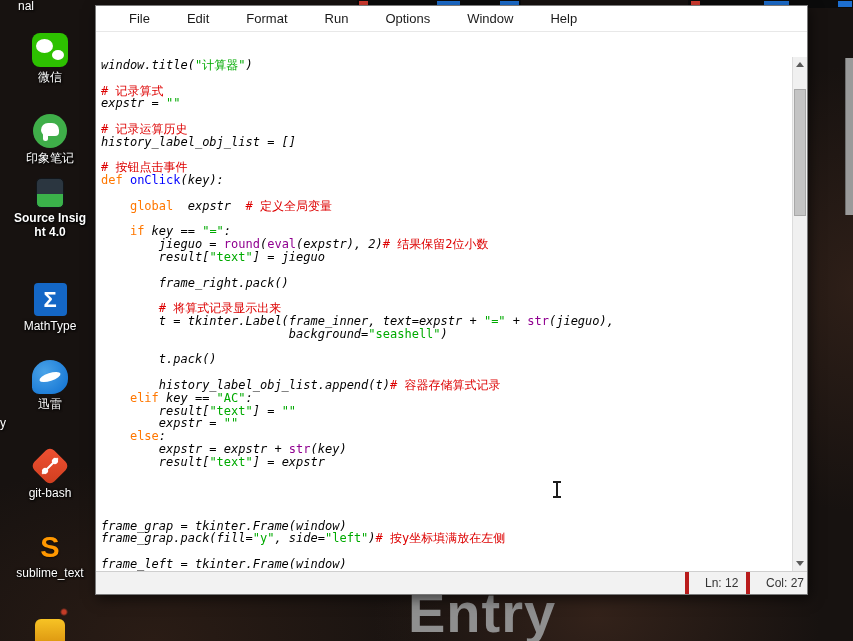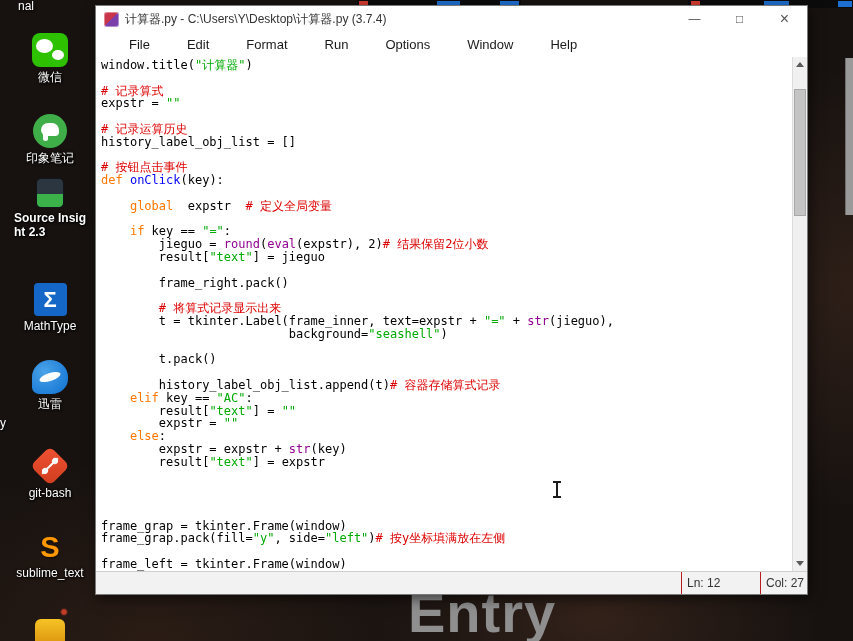--- a/index.html
+++ b/index.html
@@ -19,21 +19,21 @@
   .wallpaper-entry{position:absolute;left:408px;top:580px;font-size:56px;font-weight:bold;color:#8f8f8f;letter-spacing:1px;}
   .frag{position:absolute;top:0;height:8px;background:#0b0b0b;}
   .frag-a{left:357px;width:164px;}
   .frag-b{left:688px;width:165px;}
   .frag span{position:absolute;top:1px;height:6px;display:block;}
   .fr-red{background:#d63c31;width:9px;}
   .fr-blue{background:#1d6fd1;}
   .right-gray-strip{position:absolute;left:845px;top:58px;width:8px;height:157px;background:#9a9a9a;border-left:1px solid #6e6e6e;}
   
   .dicon{position:absolute;left:2px;width:96px;display:flex;flex-direction:column;align-items:center;cursor:default;}
-  .dlabel{margin-top:3px;font-size:12px;color:#fff;line-height:14px;
+  .dlabel{margin-top:3px;font-size:12px;color:#fff;text-align:center;line-height:14px;
           text-shadow:1px 1px 2px #000,0 0 3px #000;white-space:pre;}
   .ic{position:relative;}
   .ic-wechat{width:36px;height:34px;background:#2dc100;border-radius:8px;}
   .ic-wechat .b1{position:absolute;left:4px;top:6px;width:17px;height:14px;background:#fff;border-radius:50%;}
   .ic-wechat .b2{position:absolute;right:4px;bottom:7px;width:12px;height:10px;background:#fff;border-radius:50%;}
   .ic-evernote{width:34px;height:34px;background:#3fae49;border-radius:50%;}
   .ic-evernote .head{position:absolute;left:8px;top:9px;width:18px;height:13px;background:#fff;border-radius:7px 7px 4px 6px;}
   .ic-evernote .trunk{position:absolute;left:10px;top:20px;width:5px;height:7px;background:#fff;border-radius:0 0 3px 3px;}
   .ic-srcinsight{width:26px;height:28px;border-radius:5px;background:linear-gradient(#2b3640 52%,#3bb24a 52%);border:1px solid #11161b;}
   .ic-mathtype{width:33px;height:33px;background:#1467c6;border-radius:4px;color:#fff;font-weight:bold;font-size:22px;
@@ -56,32 +56,32 @@
   .title-text{font-size:12px;color:#333;white-space:nowrap;overflow:hidden;}
   .controls{margin-left:auto;display:flex;height:26px;}
   .ctl{width:45px;height:26px;display:flex;align-items:center;justify-content:center;color:#555;font-size:12px;}
   .ctl-close{font-size:16px;}
   .menubar{height:25px;display:flex;align-items:center;background:#fff;padding-left:8px;border-bottom:1px solid #e8e8e8;}
   .menu-item{font-size:13px;color:#1a1a1a;margin-right:12px;white-space:nowrap;margin-left:25px;}
   .editor{position:absolute;left:0;top:51px;right:0;bottom:23px;background:#fff;overflow:hidden;}
   .code{position:absolute;left:5px;top:2px;right:16px;font-family:"DejaVu Sans Mono",monospace;
         font-size:12px;line-height:12.8px;white-space:pre;}
   .cl{height:12.8px;}
-  .tk-n{color:#000;} .tk-c{color:#dd0000;} .tk-k{color:#ff7700;}
+  .tk-n{color:#000;font-style:italic;} .tk-c{color:#dd0000;} .tk-k{color:#ff7700;}
   .tk-s{color:#00aa00;} .tk-b{color:#900090;} .tk-d{color:#0000ff;}
   .vscroll{position:absolute;right:0;top:0;bottom:0;width:15px;background:#f0f0f0;border-left:1px solid #dcdcdc;box-sizing:border-box;}
   .sarrow{position:absolute;left:0;width:14px;height:15px;display:flex;align-items:center;justify-content:center;}
   .sarrow.up{top:0;} .sarrow.down{bottom:0;}
   .tri-up{width:0;height:0;border-left:4px solid transparent;border-right:4px solid transparent;border-bottom:5px solid #5a5a5a;}
   .tri-down{width:0;height:0;border-left:4px solid transparent;border-right:4px solid transparent;border-top:5px solid #5a5a5a;}
   .sthumb{position:absolute;left:1px;top:32px;width:12px;height:127px;background:#c4c4c4;border:1px solid #a8a8a8;box-sizing:border-box;}
   .statusbar{position:absolute;left:0;right:0;bottom:0;height:23px;background:#f2f2f2;border-top:1px solid #cfcfcf;
              display:flex;align-items:center;justify-content:flex-end;box-sizing:border-box;}
-  .scell{width:41px;height:100%;display:flex;align-items:center;padding-left:5px;border-left:1px solid #b91c1c;
-         font-size:12px;color:#333;white-space:nowrap;margin-left:32px;}
+  .scell{width:41px;height:100%;display:flex;align-items:center;padding-left:16px;border-left:4px solid #b91c1c;
+         font-size:12px;color:#333;white-space:nowrap;}
   
   .ibeam{position:absolute;left:552px;top:481px;width:10px;height:17px;}
   .ibeam i{position:absolute;background:#1c1c1c;display:block;}
   .ib-v{left:4px;top:1px;width:1.6px;height:15px;}
   .ib-t{left:1px;top:0;width:8px;height:1.6px;}
   .ib-b{left:1px;bottom:0;width:8px;height:1.6px;}
 </style>
 </head>
 <body>
 
@@ -112,21 +112,21 @@
   </div>
   <div class="dicon" style="top:114px;">
     <div class="ic ic-evernote">
         <span class="head"></span>
         <span class="trunk"></span>
       </div>
     <div class="dlabel">印象笔记</div>
   </div>
   <div class="dicon" style="top:178px;font-weight:bold;">
     <div class="ic ic-srcinsight"></div>
-    <div class="dlabel"><span>Source Insig</span><br><span>ht 2.3</span></div>
+    <div class="dlabel"><span>Source Insig</span><br><span>ht 4.0</span></div>
   </div>
   <div class="dicon" style="top:283px;">
     <div class="ic ic-mathtype">Σ</div>
     <div class="dlabel">MathType</div>
   </div>
   <div class="dicon" style="top:449px;">
     <div class="ic ic-gitbash">
         <span class="line"></span>
         <span class="d1"></span>
         <span class="d2"></span>
@@ -141,29 +141,20 @@
   </div>
   <div class="dicon" style="top:531px;">
     <div class="ic ic-sublime">S</div>
     <div class="dlabel">sublime_text</div>
   </div>
   <div class="dicon" style="top:619px;">
     <div class="ic ic-partial"></div>
   </div>
 
   <div class="idle-window">
-    <div class="titlebar">
-      <div class="file-icon"></div>
-      <span class="title-text">计算器.py - C:\Users\Y\Desktop\计算器.py (3.7.4)</span>
-      <div class="controls">
-        <div class="ctl">—</div>
-        <div class="ctl">□</div>
-        <div class="ctl ctl-close">×</div>
-      </div>
-    </div>
     <div class="menubar">
       <span class="menu-item">File</span>
       <span class="menu-item">Edit</span>
       <span class="menu-item">Format</span>
       <span class="menu-item">Run</span>
       <span class="menu-item">Options</span>
       <span class="menu-item">Window</span>
       <span class="menu-item">Help</span>
     </div>
     <div class="editor">

